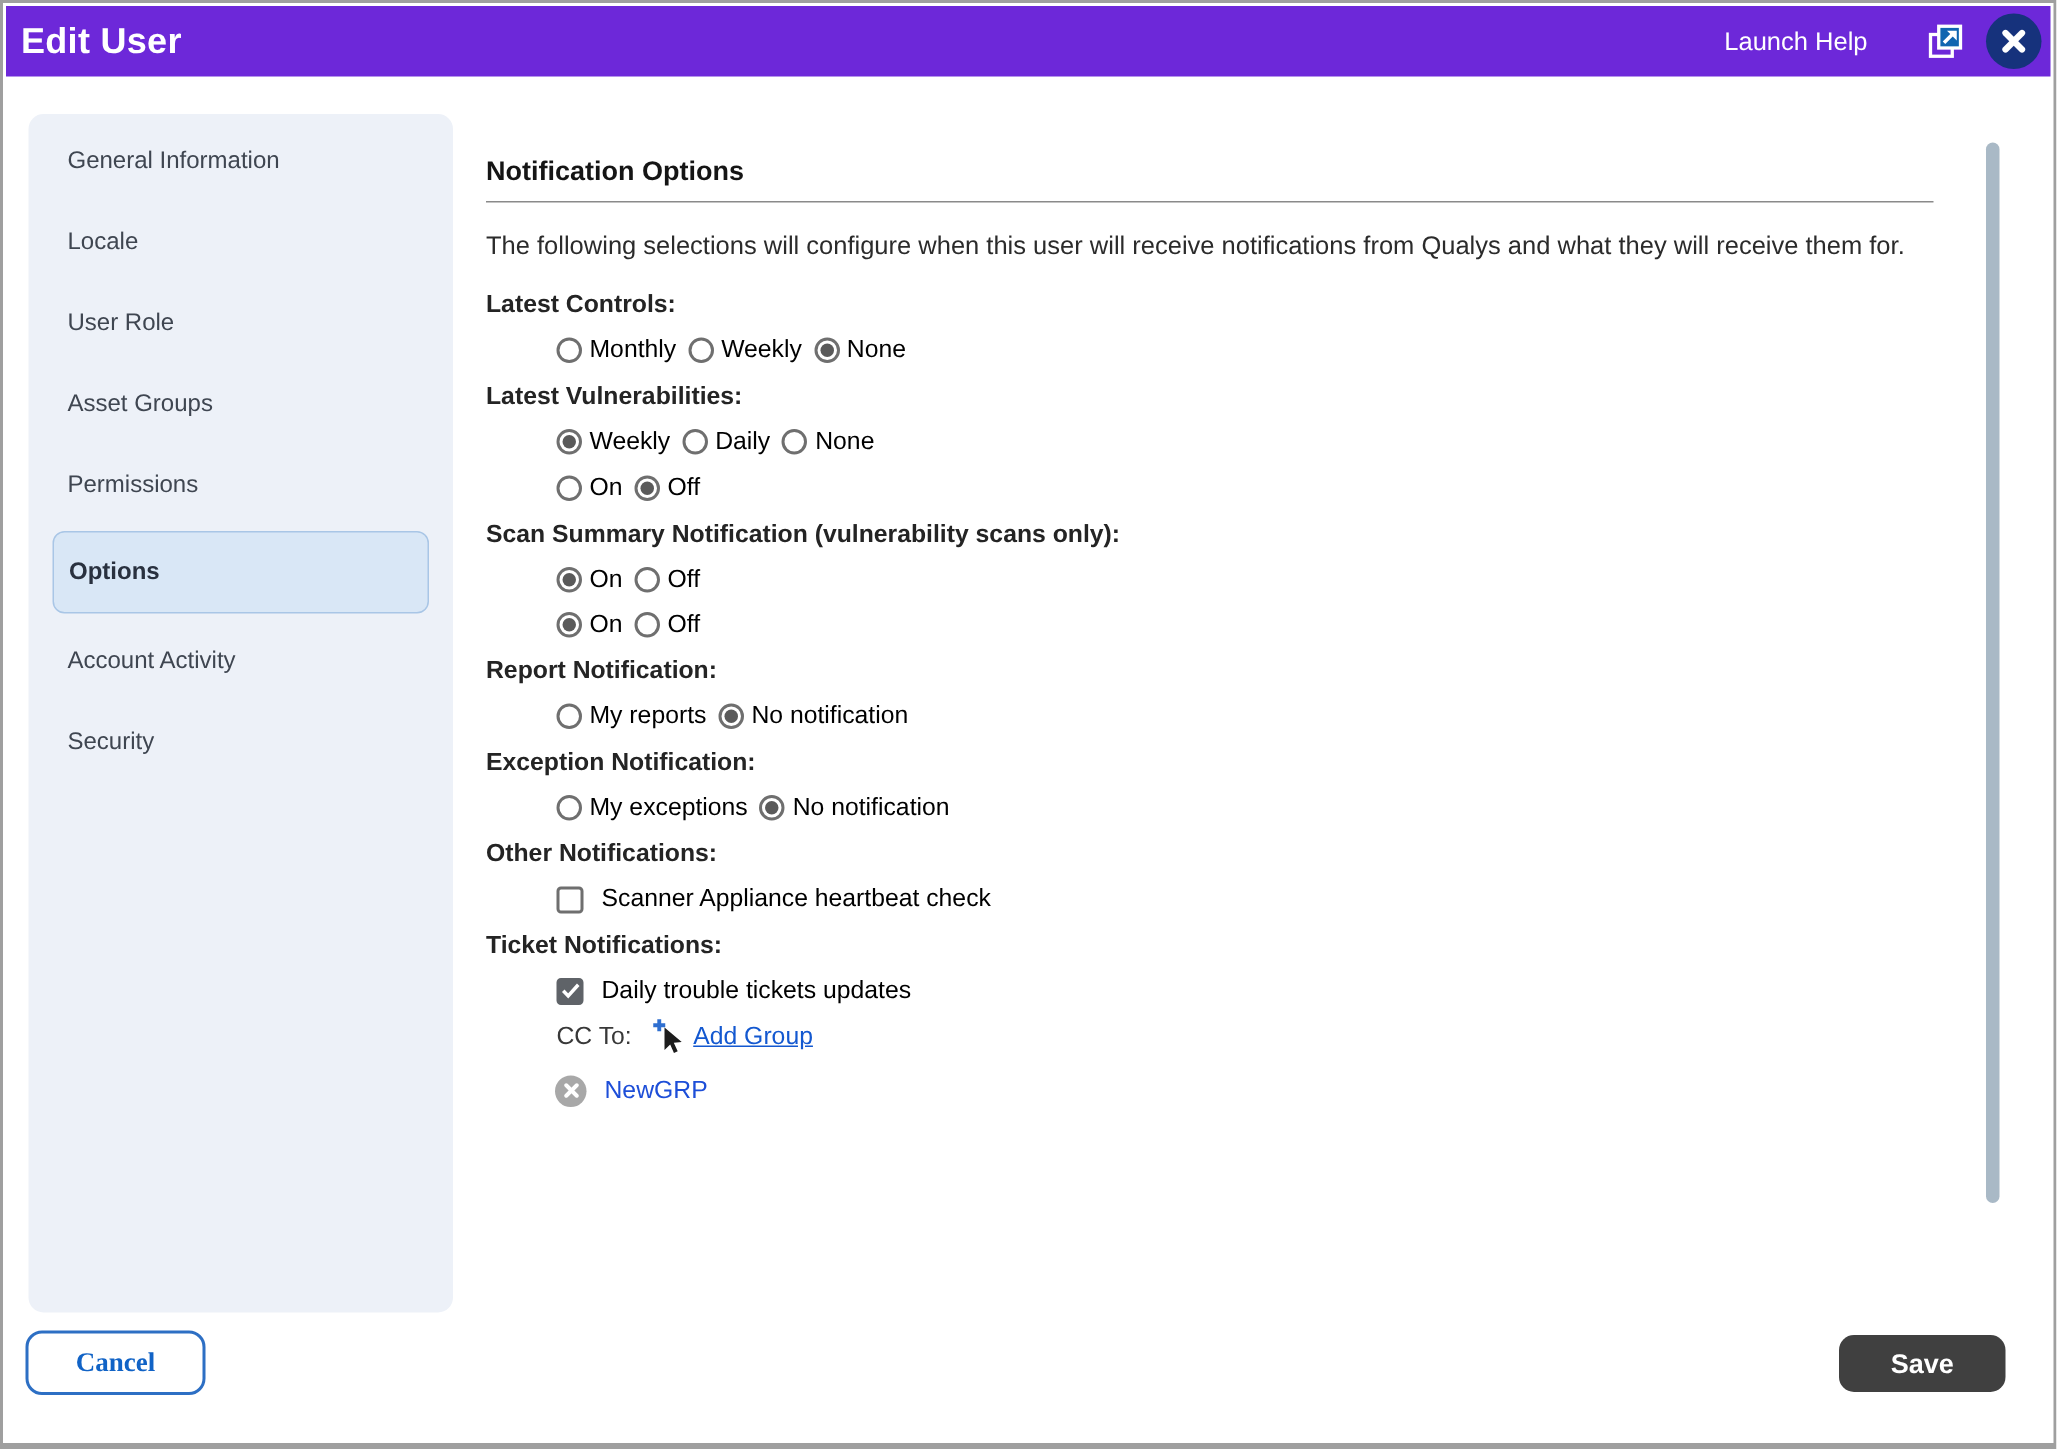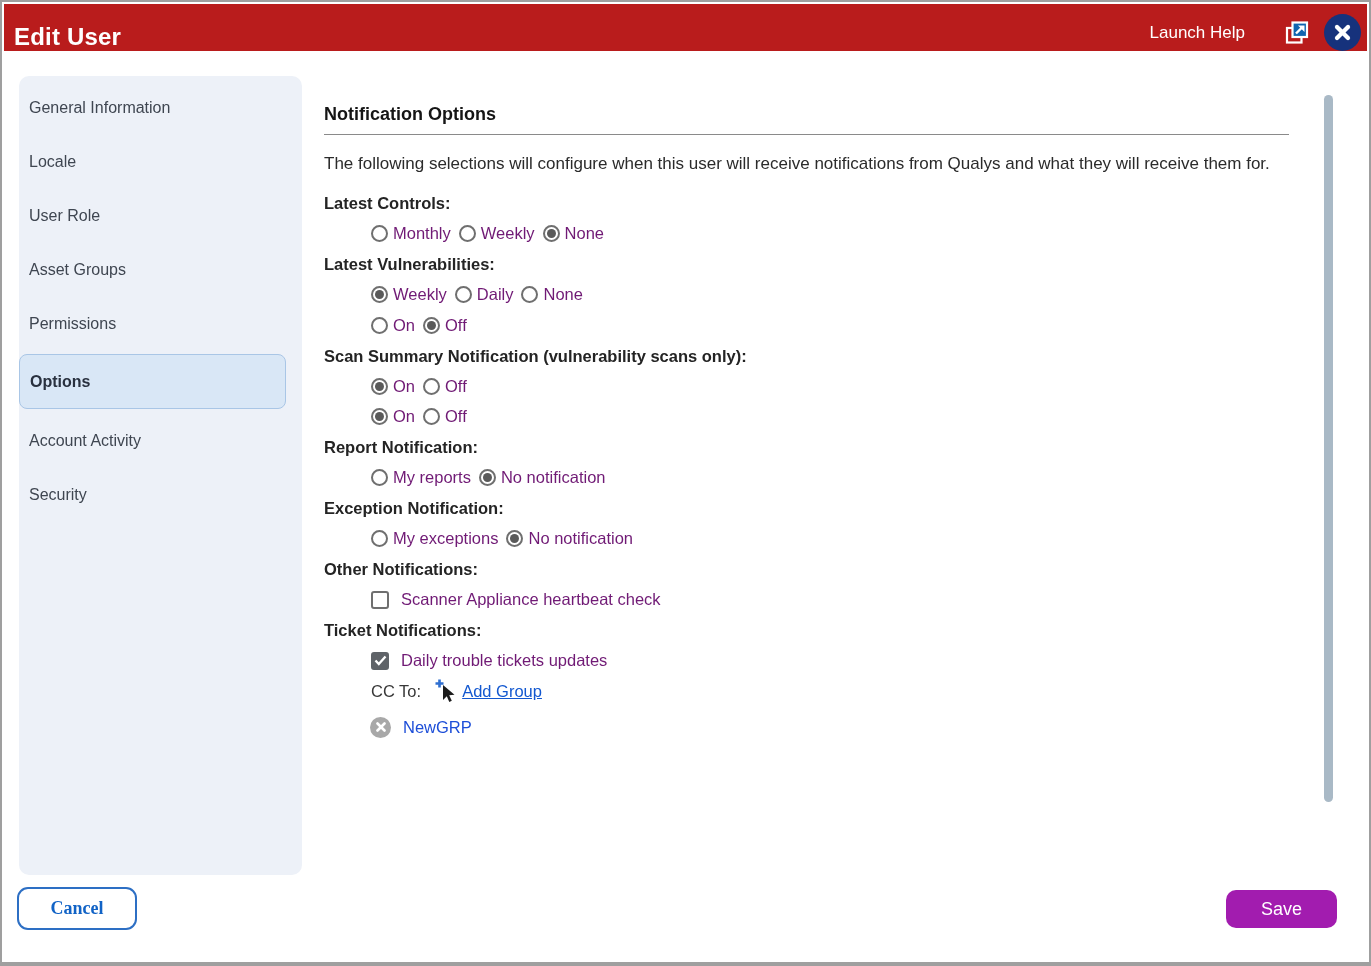--- a/index.html
+++ b/index.html
@@ -3,44 +3,44 @@
 <meta charset="utf-8">
 <style>
   * { margin:0; padding:0; box-sizing:border-box; }
   html,body { width:1371px; height:966px; overflow:hidden; }
   body { font-family:"Liberation Sans", sans-serif; background:#fff; position:relative; }
 
   .frame { position:absolute; inset:0; border:2px solid #9f9f9f; border-bottom-width:4px; background:#fff; }
 
   
   .titlebar { position:absolute; left:2px; right:2px; top:2px; height:47px;
-              background:#b91c1c; display:flex; align-items:flex-end; color:#fff; }
+              background:#6d28d9; display:flex; align-items:center; color:#fff; }
   .title { font-size:24px; font-weight:bold; margin-left:10px; letter-spacing:.2px; }
   .titlebar-right { margin-left:auto; display:flex; align-items:center; margin-right:6px; }
   .launch-help { font-size:17px; margin-right:38px; cursor:pointer; }
   .popout { margin-right:13px; cursor:pointer; display:block; }
   .close-btn { width:37px; height:37px; border-radius:50%; background:#16327c; border:none;
                display:flex; align-items:center; justify-content:center; cursor:pointer; }
 
   
   .sidebar { position:absolute; left:17px; top:74px; width:283px; height:799px;
              background:#edf1f8; border-radius:10px; }
-  .side-item { position:absolute; left:0; right:16px; height:54px; display:flex; align-items:center;
+  .side-item { position:absolute; left:16px; right:16px; height:54px; display:flex; align-items:center;
                padding-left:10px; font-size:16px; color:#3f4651; cursor:pointer; border-radius:8px; }
   .side-item.selected { background:#d9e7f6; border:1px solid #a9c6e6; font-weight:bold; color:#29313f; height:55px; }
 
   
   .content { position:absolute; left:322px; top:102px; width:965px; color:#2b2b2b; }
   .page-heading { font-size:18px; font-weight:bold; color:#151515; padding-bottom:9px;
                   border-bottom:1px solid #8a8a8a; }
   .desc { font-size:17px; line-height:30px; color:#2b2b2b; margin-top:14px; margin-bottom:9px; }
 
   .sec-label { font-size:16.5px; font-weight:bold; color:#242424; line-height:30.5px; height:30.5px; }
   .opt-row { display:flex; align-items:center; height:30.5px; padding-left:47px;
-             font-size:16.5px; color:#701a75; }
+             font-size:16.5px; color:#000000; }
   .opt { display:flex; align-items:center; margin-right:8px; cursor:pointer; }
   .radio { width:17px; height:17px; border:2px solid #6f6f6f; border-radius:50%;
            background:#fff; margin-right:5px; position:relative; flex:none; }
   .radio.sel::after { content:""; position:absolute; inset:2px; background:#5a5a5a; border-radius:50%; }
   .checkbox { width:18px; height:18px; border:2px solid #6f6f6f; border-radius:3px;
               background:#fff; margin-right:12px; flex:none; display:flex; align-items:center; justify-content:center; }
   .checkbox.checked { background:#5f6368; border-color:#5f6368; }
 
   .cc-row { display:flex; align-items:center; height:30.5px; padding-left:47px; font-size:16.5px; color:#383838; }
   .cc-label { margin-right:14px; }
@@ -49,22 +49,22 @@
 
   .chip-row { display:flex; align-items:center; height:31px; padding-left:46px; font-size:16.5px; color:#1d4ed8; }
   .chip-row.first { margin-top:5px; }
   .chip-x { width:21px; height:21px; border-radius:50%; background:#a8a8a8; border:none; flex:none;
             display:flex; align-items:center; justify-content:center; margin-right:12px; cursor:pointer; }
 
   
   .cancel-btn { position:absolute; left:15px; top:885px; width:120px; height:43px; background:#fff;
                 border:2px solid #2d6fc4; border-radius:11px; color:#1163c6; font-size:18px;
                 font-weight:bold; cursor:pointer; font-family:Liberation Serif, serif; }
-  .save-btn { position:absolute; left:1224px; top:888px; width:111px; height:38px; background:#a21caf;
-              border:none; border-radius:10px; color:#fff; font-size:18px; font-weight:normal;
+  .save-btn { position:absolute; left:1224px; top:888px; width:111px; height:38px; background:#404040;
+              border:none; border-radius:10px; color:#fff; font-size:18px; font-weight:bold;
               cursor:pointer; font-family:inherit; }
 
   .scroll-thumb { position:absolute; left:1322px; top:93px; width:9px; height:707px;
                   background:#a9b9c6; border-radius:5px; cursor:pointer; }
 </style>
 </head>
 <body>
 
 <div class="frame">
 

